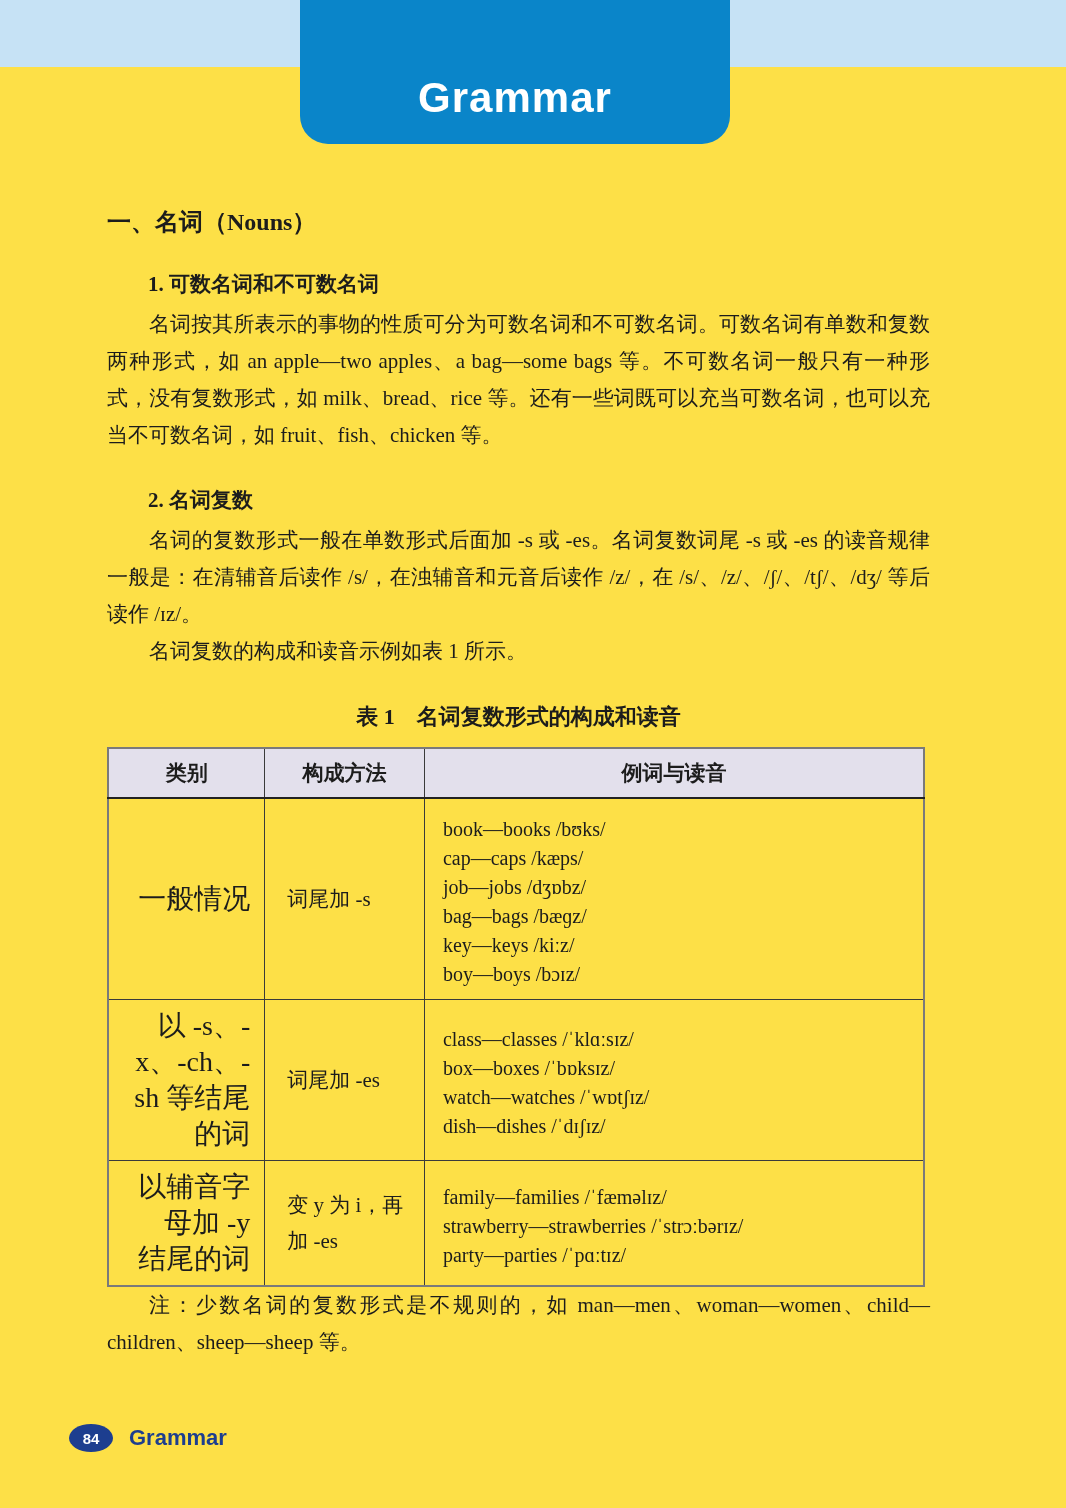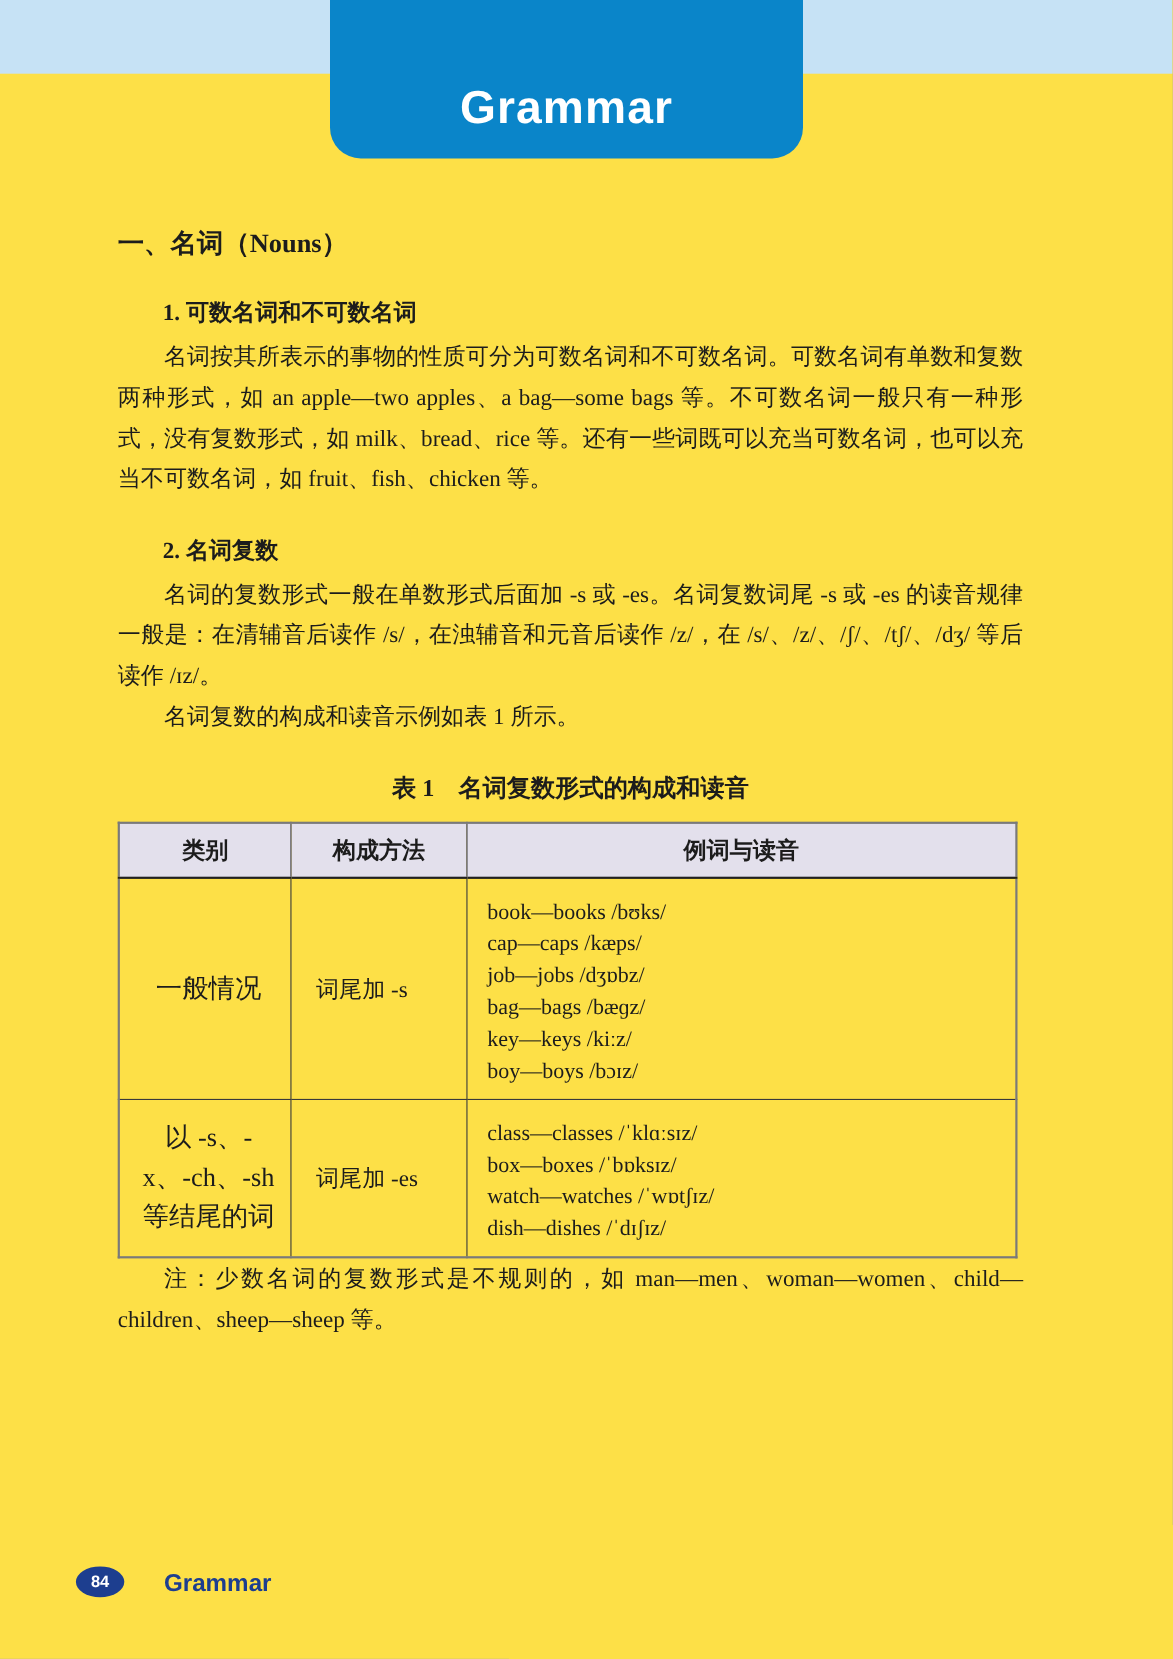--- a/index.html
+++ b/index.html
@@ -39,27 +39,27 @@
   table{
     width:818px; margin-top:15px; border-collapse:collapse;
     border:2px solid var(--border_gray);
   }
   th,td{border:1px solid var(--border_dark); vertical-align:middle;}
   thead th{
     background:var(--table_header_bg); height:50px; font-size:21px; font-weight:bold;
     text-align:center; border-bottom:2px solid #222;
   }
   col.c1{width:157px;} col.c2{width:160px;} col.c3{width:501px;}
-  td.cat{padding:8px 14px 8px 20px; font-size:24px; line-height:36px; text-align:center;}
+  td.cat{padding:8px 14px 8px 20px; font-size:28px; line-height:36px; text-align:right;}
   td.method{padding:8px 14px 8px 22px; font-size:21px; line-height:36px; text-align:left;}
   td.examples{padding:16px 14px 10px 18px; font-size:20px; line-height:29px; text-align:left;}
   tr.row-0{height:198px;} tr.row-1{height:142px;} tr.row-2{height:115px;}
   .note{text-indent:2em;}
   
-  .footer{position:absolute; left:69px; top:1424px; display:flex; align-items:flex-end;gap:20px;}
+  .footer{position:absolute; left:69px; top:1424px; display:flex; align-items:center;}
   .page-badge{
     width:44px; height:28px; background:var(--navy); border-radius:50%;
     display:flex; align-items:center; justify-content:center;
     color:#ffffff; font-family:"Liberation Sans","DejaVu Sans",sans-serif;
     font-weight:bold; font-size:15px;
   }
   .footer-label{
     margin-left:16px; color:var(--navy);
     font-family:"Liberation Sans","DejaVu Sans",sans-serif; font-weight:bold; font-size:22px;
   }
@@ -116,20 +116,29 @@
         <tr class="row-1">
           <td class="cat">以 -s、-x、-ch、-sh 等结尾的词</td>
           <td class="method">词尾加 -es</td>
           <td class="examples">
               <div>class—classes /ˈklɑːsɪz/</div>
               <div>box—boxes /ˈbɒksɪz/</div>
               <div>watch—watches /ˈwɒtʃɪz/</div>
               <div>dish—dishes /ˈdɪʃɪz/</div>
             </td>
         </tr>
+        <tr class="row-2">
+          <td class="cat">以辅音字母加 -y 结尾的词</td>
+          <td class="method">变 y 为 i，再加 -es</td>
+          <td class="examples">
+              <div>family—families /ˈfæməlɪz/</div>
+              <div>strawberry—strawberries /ˈstrɔːbərɪz/</div>
+              <div>party—parties /ˈpɑːtɪz/</div>
+            </td>
+        </tr>
       </tbody>
     </table>
 
     <p class="note">注：少数名词的复数形式是不规则的，如 man—men、woman—women、child—children、sheep—sheep 等。</p>
 
   </div>
 
   <div class="footer">
     <div class="page-badge">
       <span>84</span>

